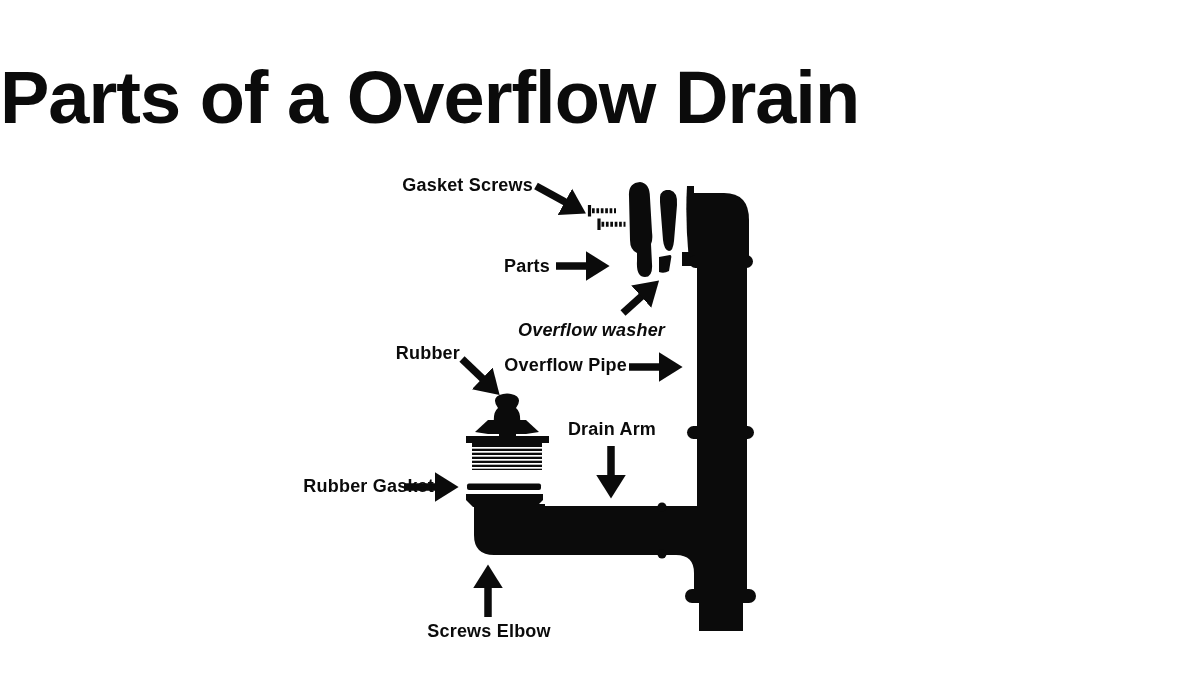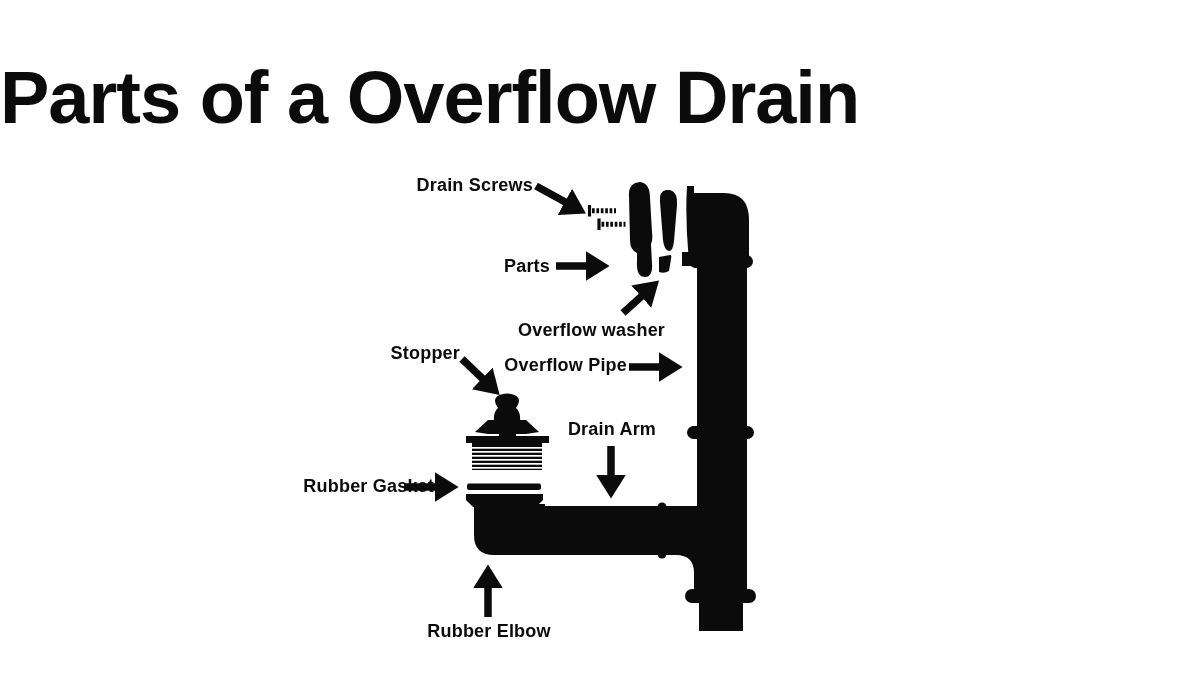--- a/index.html
+++ b/index.html
@@ -19,21 +19,21 @@
   .part { fill:var(--ink); }
   .thread-stripe { fill:var(--bg); }
   .arrow { stroke:var(--ink); stroke-width:7.5; fill:none; }
   .screw { stroke:var(--ink); }
   .lbl {
     position:absolute; font-size:18px; font-weight:bold;
     color:var(--ink); line-height:1; white-space:nowrap; letter-spacing:0.2px;
   }
   .lbl-cover-screws   { right:667px; top:176px; }
   .lbl-cover          { right:650px; top:257px; }
-  .lbl-overflow-washer{ left:518px;  top:321px; }
+  .lbl-overflow-washer{ left:518px;  top:321px;font-style:italic; }
   .lbl-stopper        { right:740px; top:344px; }
   .lbl-overflow-pipe  { right:573px; top:356px;margin-left:36px; }
   .lbl-waste-arm      { left:612px;  top:420px; transform:translateX(-50%); }
   .lbl-rubber-gasket  { right:766px; top:477px; }
   .lbl-drain-elbow    { left:489px;  top:622px; transform:translateX(-50%); }
 </style>
 </head>
 <body>
 
 <div class="stage">
@@ -103,22 +103,22 @@
     <line class="arrow" x1="536" y1="186" x2="567" y2="203" marker-end="url(#ah)"></line>
     <line class="arrow" x1="556" y1="266" x2="588" y2="266" marker-end="url(#ah)"></line>
     <line class="arrow" x1="623" y1="313" x2="643" y2="295" marker-end="url(#ah)"></line>
     <line class="arrow" x1="462" y1="359" x2="484" y2="380" marker-end="url(#ah)"></line>
     <line class="arrow" x1="629" y1="367" x2="661" y2="367" marker-end="url(#ah)"></line>
     <line class="arrow" x1="611" y1="446" x2="611" y2="477" marker-end="url(#ah)"></line>
     <line class="arrow" x1="404" y1="487" x2="437" y2="487" marker-end="url(#ah)"></line>
     <line class="arrow" x1="488" y1="617" x2="488" y2="586" marker-end="url(#ah)"></line>
   </svg>
 
-  <div class="lbl lbl-cover-screws">Drain Screws</div>
+  <div class="lbl lbl-cover-screws">Gasket Screws</div>
   <div class="lbl lbl-cover">Parts</div>
   <div class="lbl lbl-overflow-washer">Overflow washer</div>
-  <div class="lbl lbl-stopper">Stopper</div>
+  <div class="lbl lbl-stopper">Rubber</div>
   <div class="lbl lbl-overflow-pipe">Overflow Pipe</div>
   <div class="lbl lbl-waste-arm">Drain Arm</div>
   <div class="lbl lbl-rubber-gasket">Rubber Gasket</div>
-  <div class="lbl lbl-drain-elbow">Rubber Elbow</div>
+  <div class="lbl lbl-drain-elbow">Screws Elbow</div>
 
 </div>
 
 </body></html>

